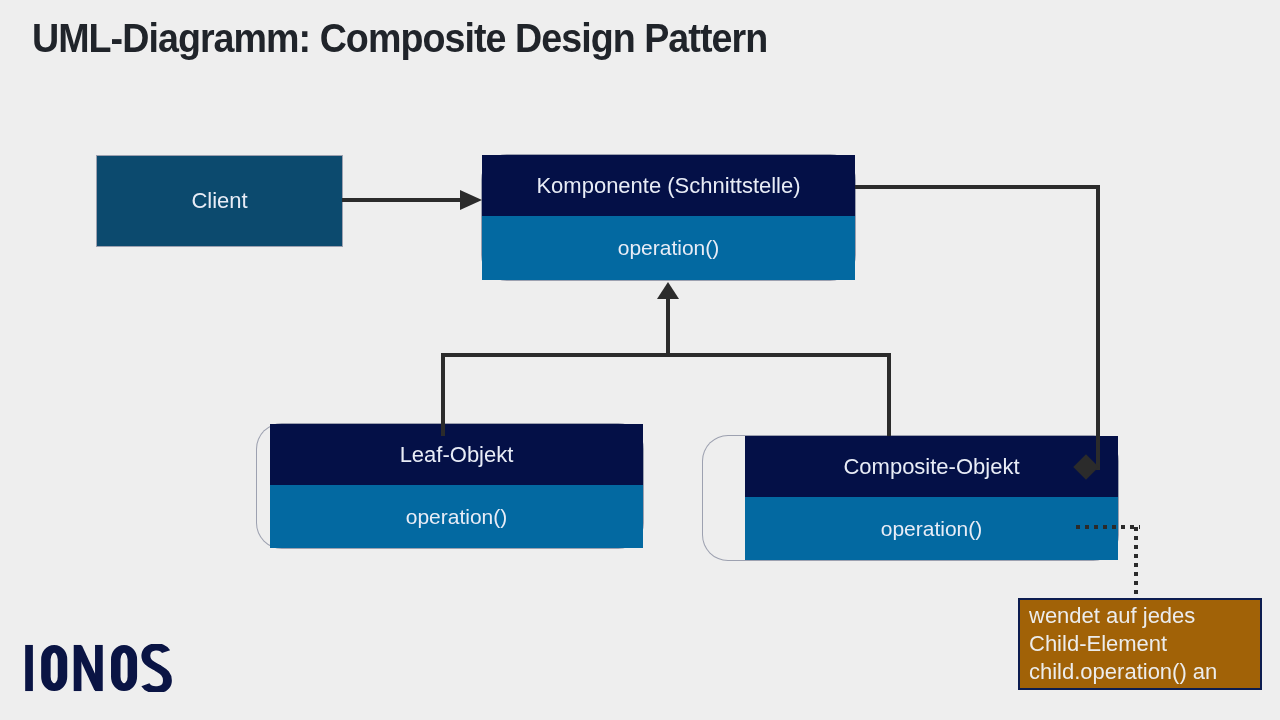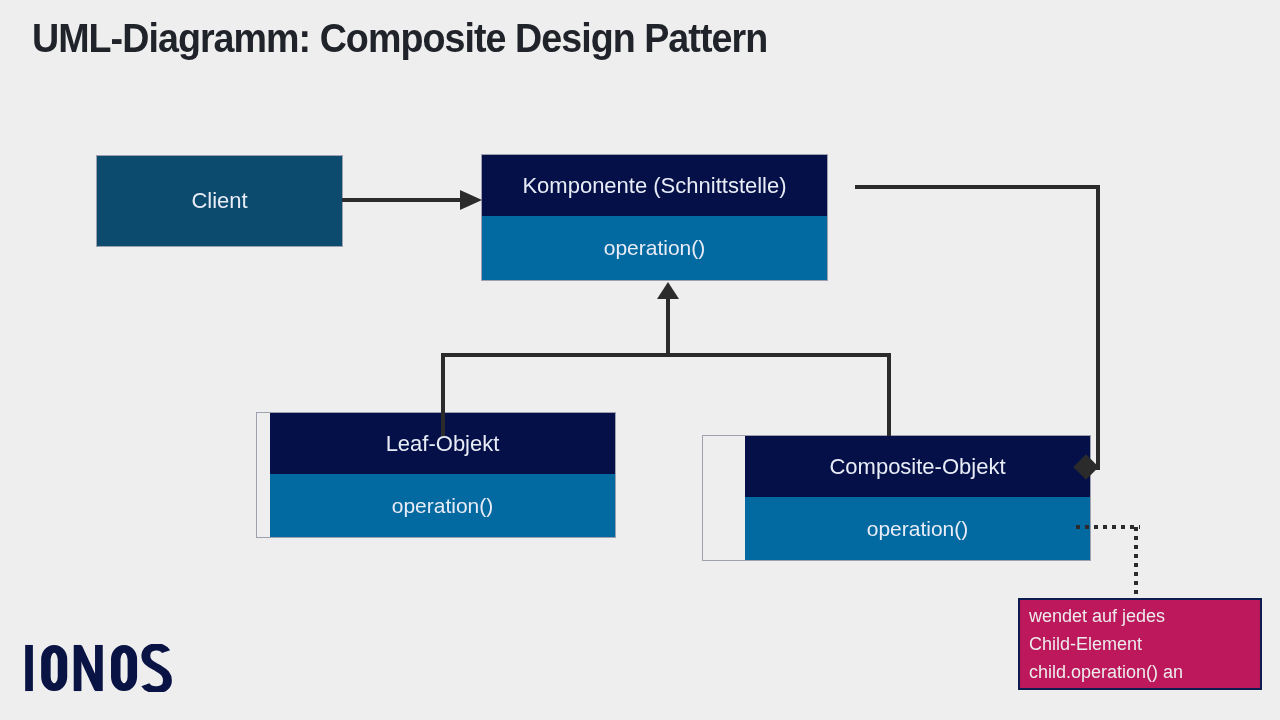--- a/index.html
+++ b/index.html
@@ -16,22 +16,23 @@
   }
   .page-title{
     position:absolute;left:32px;top:16px;
     font-size:40px;font-weight:bold;color:#20242a;
     letter-spacing:-1px;
     transform:scaleX(0.94);transform-origin:left center;
     white-space:nowrap;
   }
   
   .uml-class{
-    position:absolute;width:345px;
+    position:absolute;width:373px;
     box-shadow:0 0 0 1px rgba(6,18,60,0.35);
+    border-radius:25px;
   }
   .uml-head{
     background:#041047;color:#e8ecf6;
     display:flex;align-items:center;justify-content:center;
     font-size:22px;
   }
   .uml-body{
     background:#0369a1;color:#e8ecf6;
     display:flex;align-items:center;justify-content:center;
     font-size:21px;
@@ -56,22 +57,22 @@
     border-left:11px solid transparent;border-right:11px solid transparent;
     border-bottom:17px solid #2b2b2b;
   }
   .diamond{
     position:absolute;width:18px;height:18px;background:#2b2b2b;
     transform:rotate(45deg);
   }
   
   .note-box{
     position:absolute;left:1018px;top:598px;width:244px;height:92px;
-    background:#be185d;border:2px solid #0c1c50;box-sizing:border-box;
-    color:#ececec;font-size:18px;line-height:28px;
+    background:#a16207;border:2px solid #0c1c50;box-sizing:border-box;
+    color:#ececec;font-size:22px;line-height:28px;
     padding:2px 9px;
     white-space:pre-line;
   }
   .logo{position:absolute;left:24px;top:644px;}
 </style>
 </head>
 <body>
 
 <div class="stage">
 
@@ -79,21 +80,21 @@
 
   <div class="single-box" style="left:97px;top:156px;width:245px;height:90px;">
     <span>Client</span>
   </div>
 
   <div class="uml-class" style="left:482px;top:155px;">
     <div class="uml-head" style="height:61px;">Komponente (Schnittstelle)</div>
     <div class="uml-body" style="height:64px;">operation()</div>
   </div>
 
-  <div class="uml-class" style="left:257px;top:413px;padding-left:13px;">
+  <div class="uml-class" style="left:257px;top:424px;padding-left:13px;">
     <div class="uml-head" style="height:61px;">Leaf-Objekt</div>
     <div class="uml-body" style="height:63px;">operation()</div>
   </div>
 
   <div class="uml-class" style="left:703px;top:436px;padding-left:42px;">
     <div class="uml-head" style="height:61px;">Composite-Objekt</div>
     <div class="uml-body" style="height:63px;">operation()</div>
   </div>
 
   <div class="line" style="left:342px;top:198px;width:122px;height:4px;"></div>

